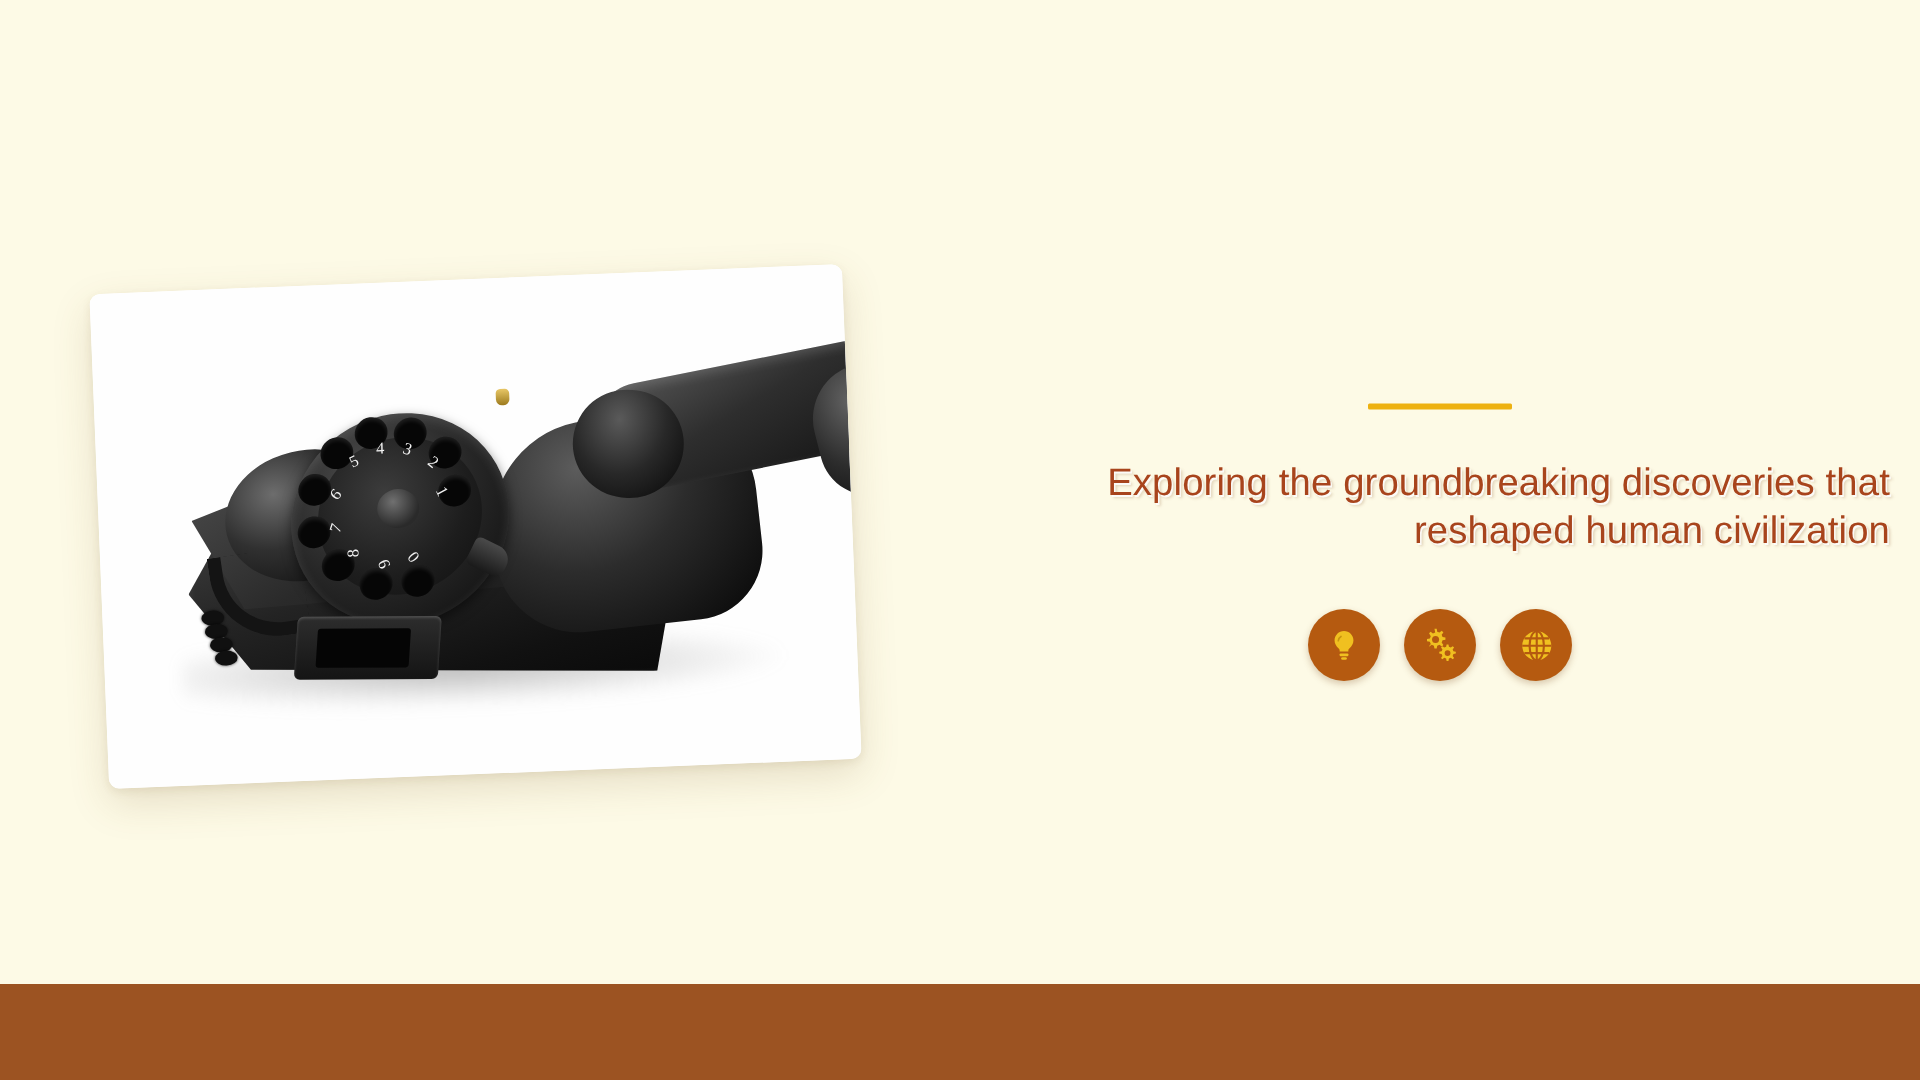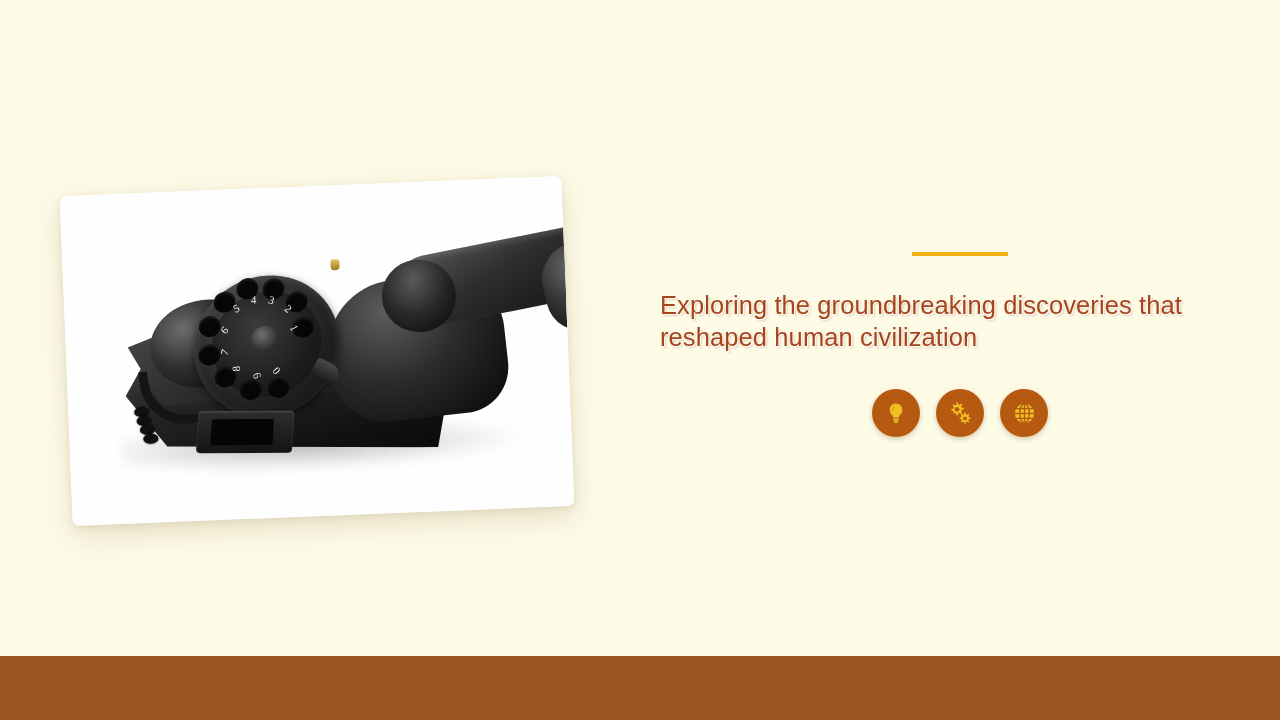--- a/index.html
+++ b/index.html
@@ -151,23 +151,23 @@
   
   .ph-screw {
     left:268px; top:74px; width:9px; height:11px;
     background:linear-gradient(#e8c766,#9c7a1d);
     border-radius:3px 3px 4px 4px;
   }
 
   
   #right-col {
     position:absolute;
-    left:660px; top:232px;
+    left:660px; top:249px;
     width:600px;
-    text-align:left;
+    text-align:right;
   }
   #accent-rule {
     width:96px; height:4px;
     background:#edb111;
     margin:20px auto 0 auto;
     border-radius:1px;
   }
   #headline {
     margin-top:33px;
     font-size:25.5px;

